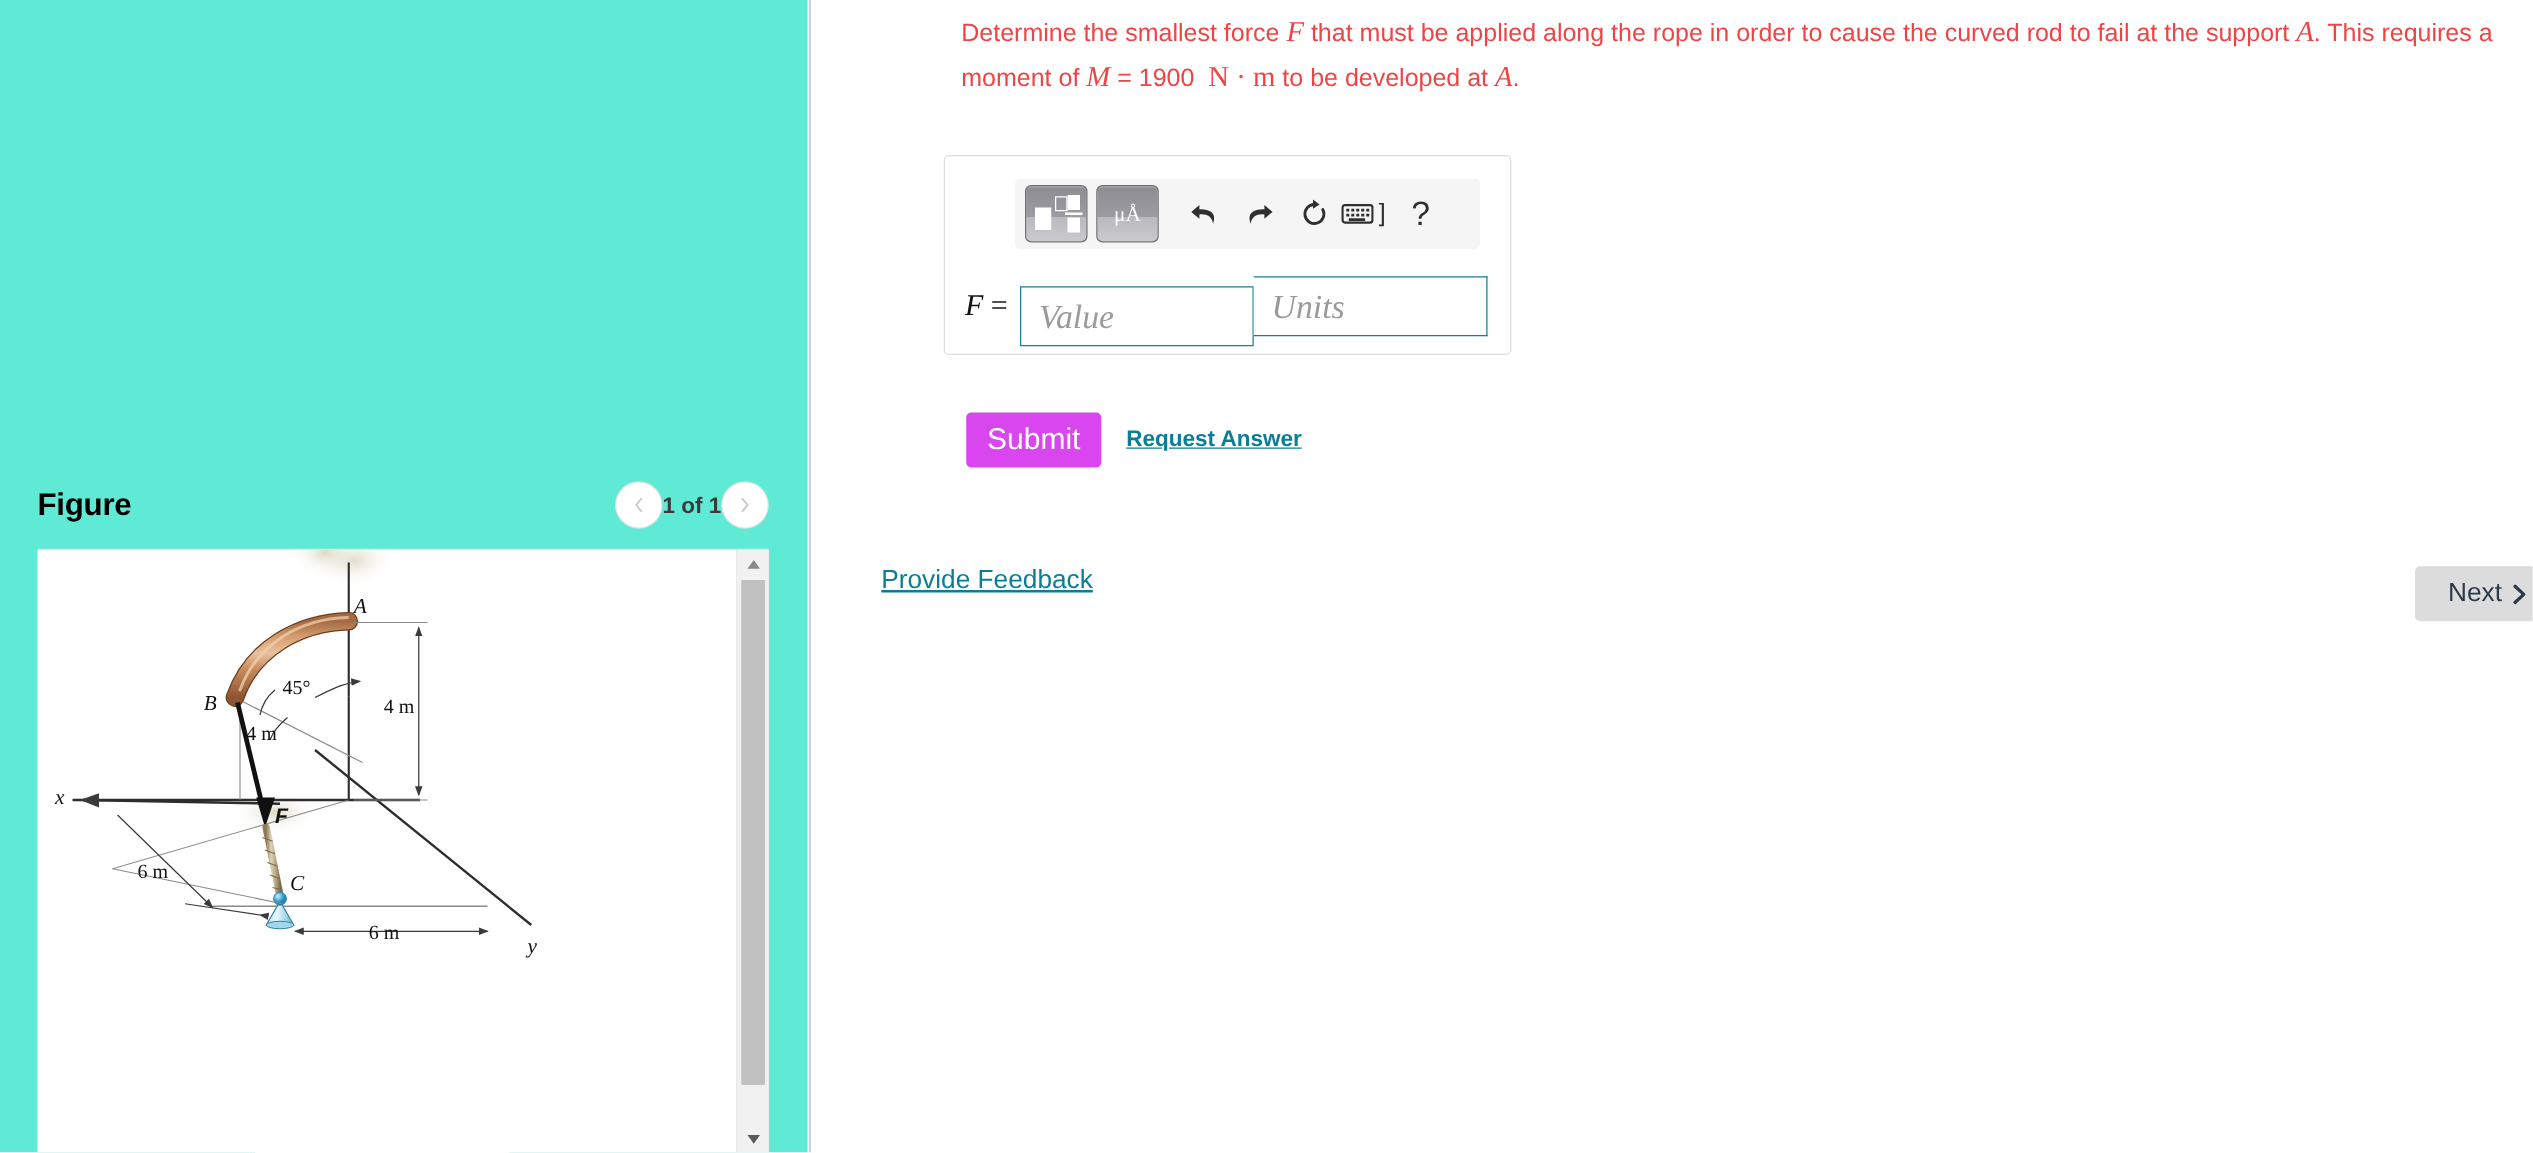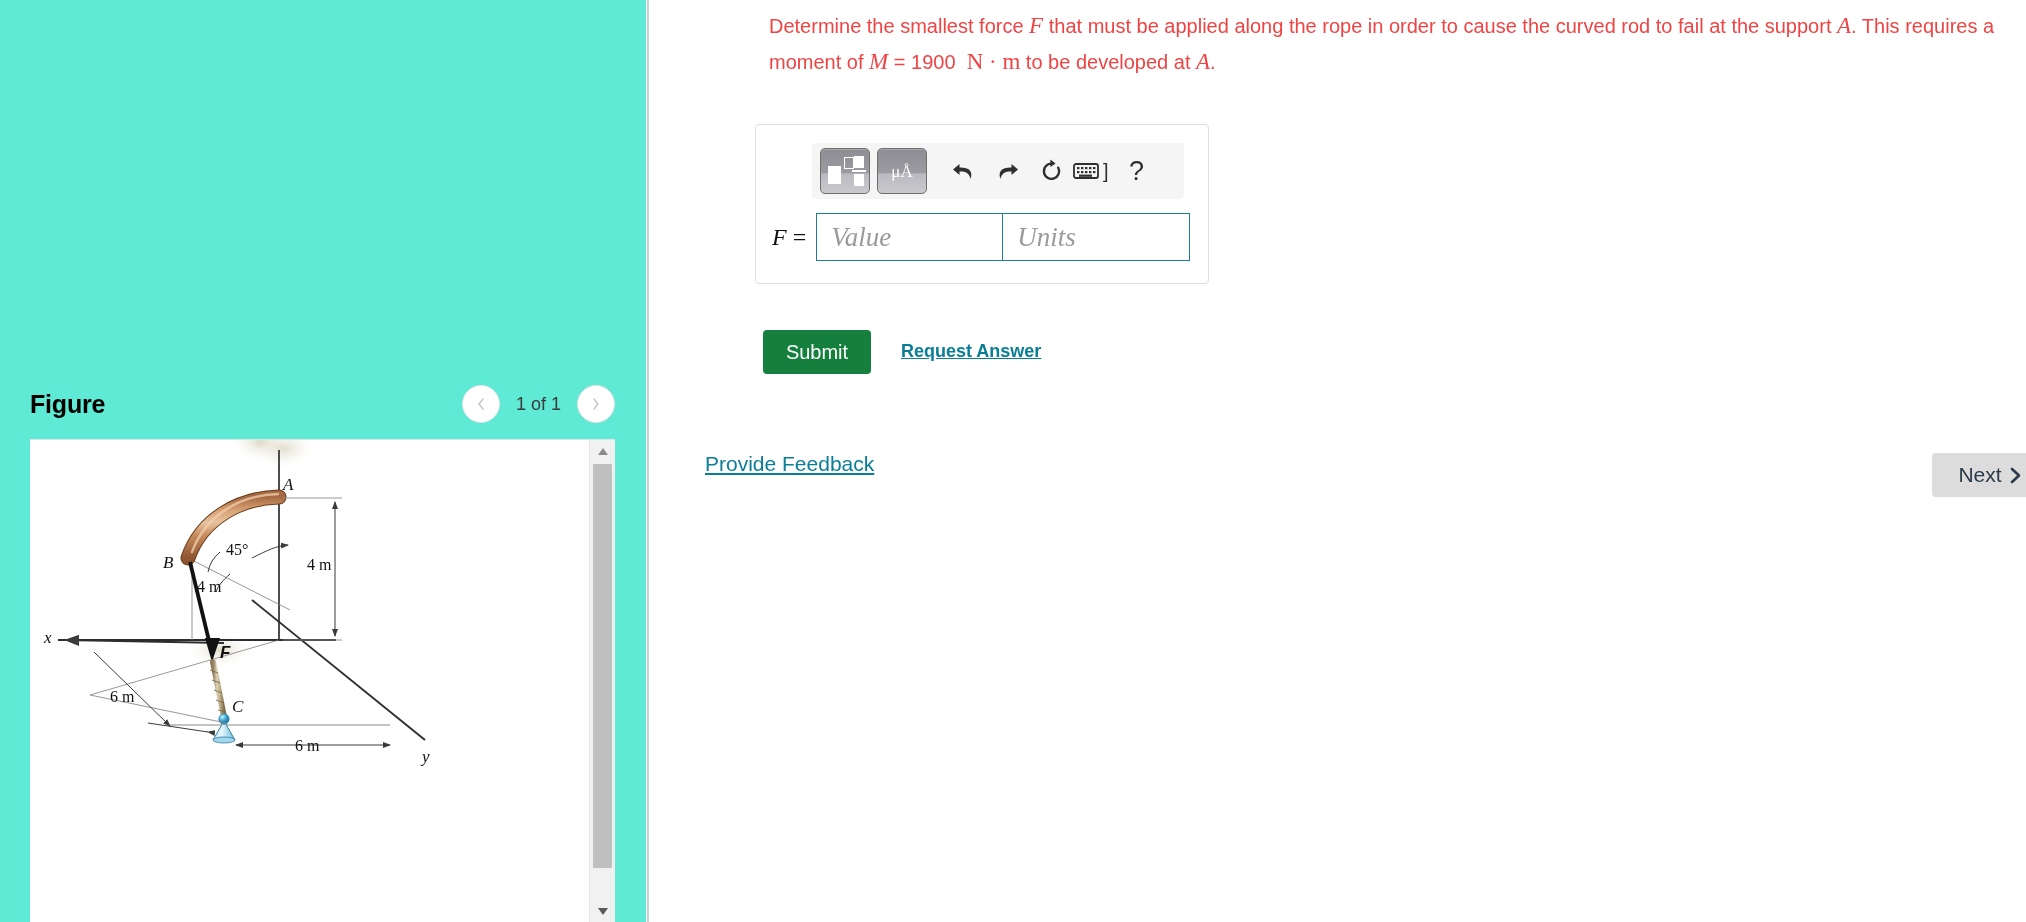--- a/index.html
+++ b/index.html
@@ -44,21 +44,22 @@
   .figure-title {
     font-size: 25px;
     font-weight: bold;
     color: #000000;
     letter-spacing: -0.2px;
   }
 
   .figure-nav {
     display: flex;
     align-items: center;
-    gap: 16px;
+    gap: 0;
+    font-weight: bold;
   }
 
   .nav-circle {
     width: 36px;
     height: 36px;
     border-radius: 50%;
     border: 1px solid #e2e2e2;
     background: #ffffff;
     display: flex;
     align-items: center;
@@ -299,34 +300,34 @@
     background: #ffffff;
     display: flex;
     align-items: center;
     padding-left: 14px;
     box-sizing: border-box;
     font-family: "Liberation Serif", serif;
     font-style: italic;
     font-size: 27px;
     color: #9a9a9a;
   }
-  .field.value { width: 187px; }
+  .field.value { width: 187px; margin-top: 16px; }
   .field.units { width: 187px; border-left: none; }
 
   .submit-btn {
     position: absolute;
-    left: 114px;
+    left: 124px;
     top: 330px;
     width: 108px;
     height: 44px;
-    background: #15803d;
+    background: #d946ef;
     border: none;
     border-radius: 4px;
     color: #ffffff;
-    font-size: 20px;
+    font-size: 24px;
     font-family: "Liberation Sans", sans-serif;
     cursor: pointer;
   }
 
   .request-answer {
     position: absolute;
     left: 252px;
     top: 341px;
     font-size: 18px;
     font-weight: bold;

